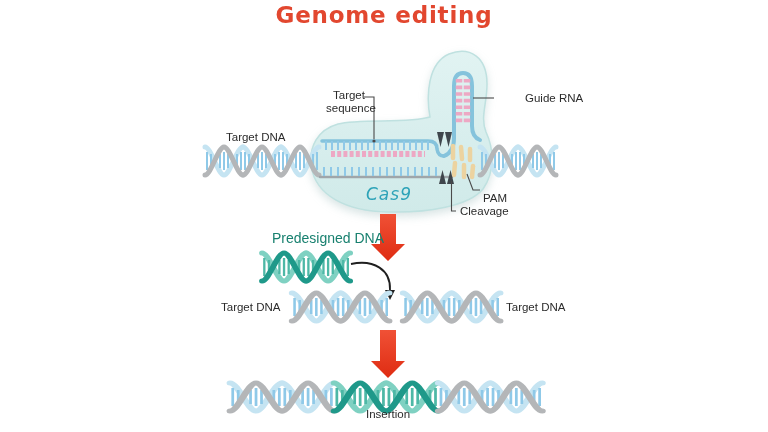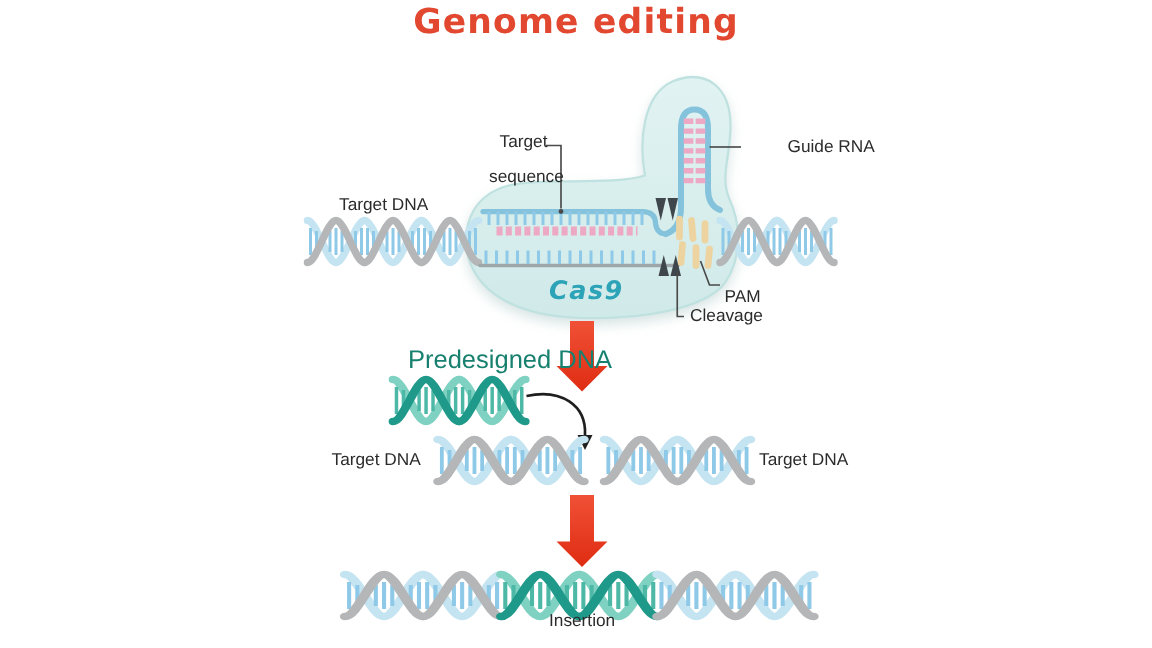--- a/index.html
+++ b/index.html
@@ -4,22 +4,22 @@
 <style>
   html,body{margin:0;padding:0;background:#fff;}
   .stage{position:relative;width:672px;height:432px;background:#fff;overflow:hidden;
          font-family:"Liberation Sans",sans-serif;}
   .stage svg{position:absolute;left:0;top:0;}
   .lbl{position:absolute;font-size:11.5px;color:#2b2b2b;line-height:13px;white-space:nowrap;}
   .title{position:absolute;top:2px;left:0;width:768px;text-align:center;
          font-family:"DejaVu Sans",sans-serif;font-weight:bold;font-size:23px;
          letter-spacing:.8px;color:#e2472f;}
   .cas9{position:absolute;left:366px;top:184px;font-family:"DejaVu Sans",sans-serif;
-        font-style:italic;font-weight:bold;font-size:17px;letter-spacing:1px;color:#2da3b8;}
-  .pre{position:absolute;left:272px;top:230px;font-size:17px;color:#18806f;}
+        font-style:italic;font-weight:normal;font-size:17px;letter-spacing:1px;color:#2da3b8;}
+  .pre{position:absolute;left:272px;top:230px;font-size:14px;color:#18806f;}
   .blob{filter:drop-shadow(0 4px 4px rgba(120,160,160,.28));}
   
   .sB{fill:none;stroke:#c5e4f2;stroke-width:5;stroke-linecap:round;}
   .sG{fill:none;stroke:#b4b6b8;stroke-width:5;stroke-linecap:round;}
   .rB{fill:none;stroke:#8fc9e8;stroke-width:2;}
   .sTl{fill:none;stroke:#7fd1c2;stroke-width:5;stroke-linecap:round;}
   .sTd{fill:none;stroke:#1f998a;stroke-width:5;stroke-linecap:round;}
   .rT{fill:none;stroke:#4db8a6;stroke-width:2;}
   .lead{fill:none;stroke:#4a4a4a;stroke-width:1.1;}
 </style>
@@ -141,21 +141,21 @@
       <use href="#tw" x="152"></use>
         <use href="#tw" x="190"></use>
     </g>
   </svg>
 
   <div class="title">Genome editing</div>
 
   <div class="lbl" style="left:226px;top:131px;">Target DNA</div>
 
   <div class="lbl" style="left:333px;top:89px;">Target</div>
-  <div class="lbl" style="left:326px;top:112px;">sequence</div>
+  <div class="lbl" style="left:326px;top:102px;">sequence</div>
 
   <div class="lbl" style="left:497px;top:92px;margin-left:28px;">Guide RNA</div>
 
   <div class="lbl" style="left:483px;top:192px;">PAM</div>
 
   <div class="lbl" style="left:460px;top:205px;">Cleavage</div>
 
   <div class="cas9">Cas9</div>
 
   <div class="pre">Predesigned DNA</div>

